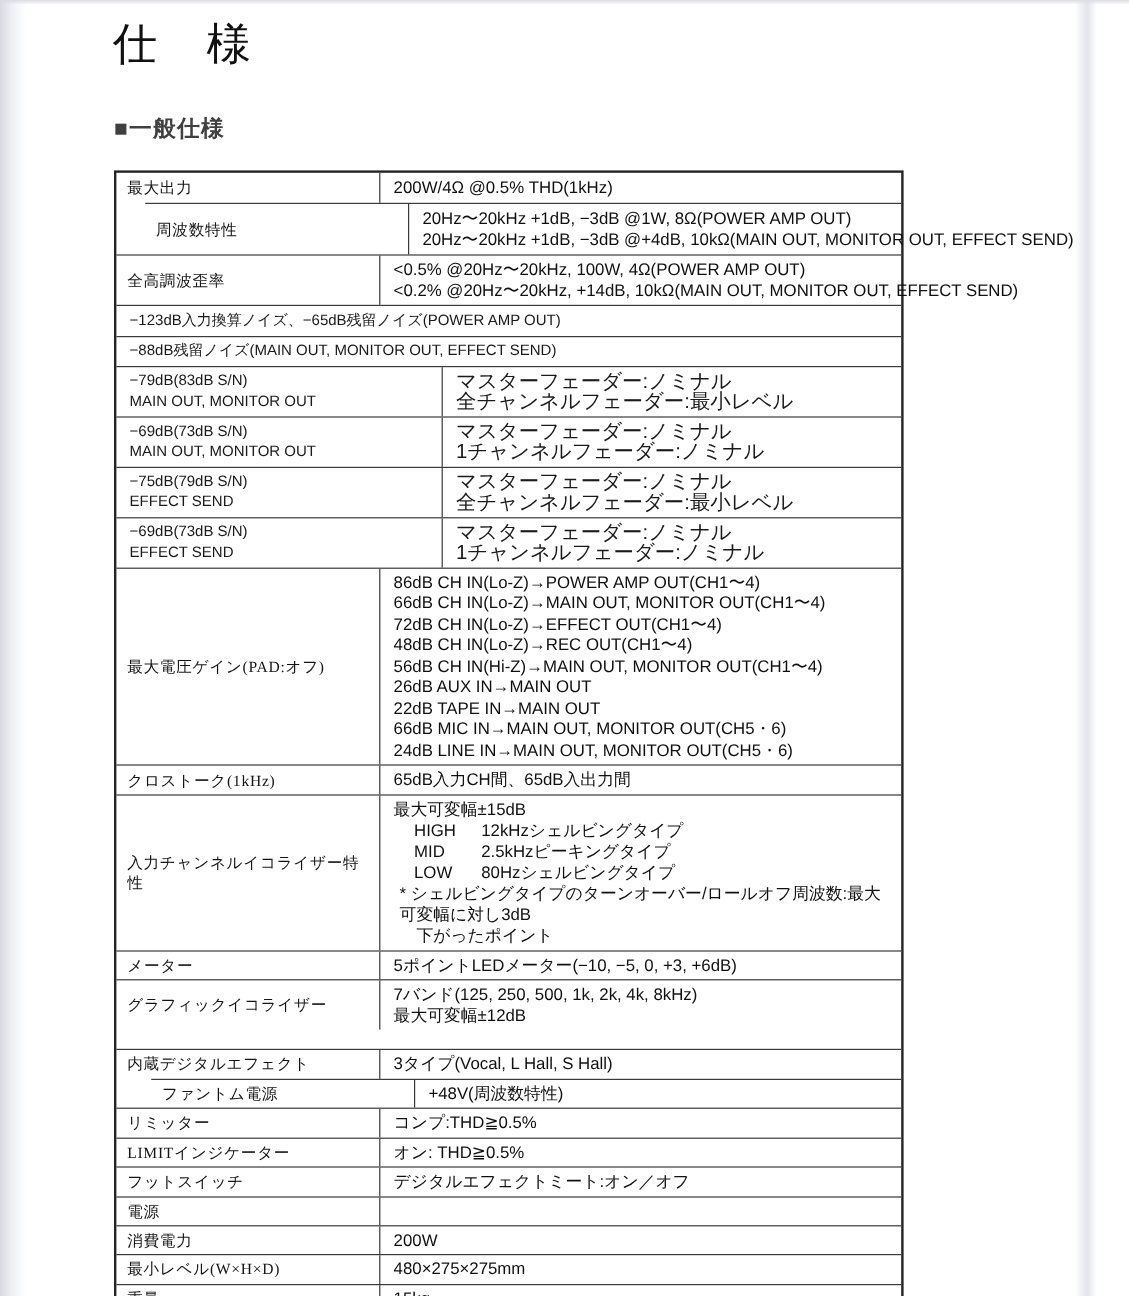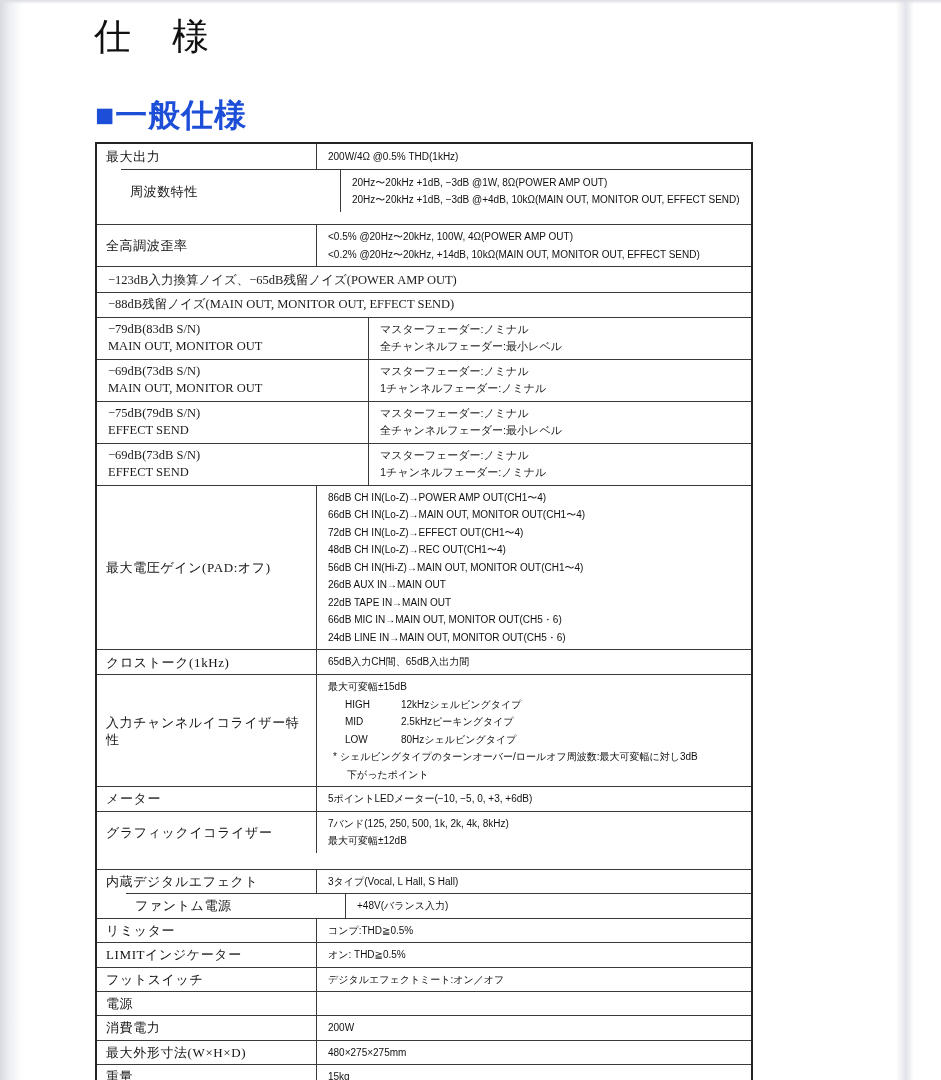--- a/index.html
+++ b/index.html
@@ -16,50 +16,50 @@
     background:linear-gradient(180deg,#dcdde3 0%,rgba(255,255,255,0) 100%);}
 
   .title{
     position:absolute;left:94px;top:12px;
     font-family:"Liberation Serif","DejaVu Serif",serif;
     font-size:37px;color:#111;letter-spacing:2px;
   }
   .section{
     position:absolute;left:95px;top:94px;
     font-family:"Liberation Serif","DejaVu Serif",serif;
-    font-weight:700;font-size:32px;color:#1d4ed8;letter-spacing:1px;
+    font-weight:700;font-size:19px;color:#404040;letter-spacing:1px;
   }
 
   .spec-table{
     position:absolute;left:95px;top:142px;width:658px;
     border:2px solid #242424;box-sizing:border-box;background:#fff;
   }
   .row{display:flex;border-top:1px solid #3a3a3a;box-sizing:border-box;}
   .row:first-child{border-top:none;}
   .label-cell{
     flex:0 0 220px;width:220px;box-sizing:border-box;
     border-right:1px solid #3a3a3a;
     display:flex;flex-direction:column;justify-content:center;
     padding:3px 6px 3px 9px;
     font-family:"Liberation Serif","DejaVu Serif",serif;
     font-size:13px;line-height:17px;letter-spacing:0.6px;color:#141414;
   }
   .value-cell{
     flex:1;box-sizing:border-box;
     display:flex;flex-direction:column;justify-content:center;
-    padding:3px 8px 3px 11px;font-size:10px;line-height:17.5px;color:#101010;
+    padding:3px 8px 3px 11px;font-size:14px;line-height:17.5px;color:#101010;
   }
   .value-area{flex:1;display:flex;flex-direction:column;}
   .subrow{display:flex;border-top:1px solid #3a3a3a;box-sizing:border-box;}
   .subrow:first-child{border-top:none;}
   .sub-left{flex:1;box-sizing:border-box;display:flex;flex-direction:column;
-    justify-content:flex-end;padding:3px 8px 3px 11px;font-size:12.5px;line-height:17.5px;font-family:Liberation Serif, serif;}
+    justify-content:center;padding:3px 8px 3px 11px;font-size:12.5px;line-height:17.5px;}
   .sub-left.bordered{flex:0 0 272px;width:272px;border-right:1px solid #3a3a3a;}
   .sub-right{flex:1;box-sizing:border-box;display:flex;flex-direction:column;
-    justify-content:center;padding:3px 8px 3px 11px;font-size:11px;line-height:17.5px;}
+    justify-content:center;padding:3px 8px 3px 11px;font-size:17px;line-height:17.5px;}
   .vline{white-space:nowrap;}
   .band{padding-left:17px;}
   .band-name{display:inline-block;width:56px;}
   .note{padding-left:5px;white-space:normal;}
   .note-cont{padding-left:19px;}
 </style>
 </head>
 <body>
 
 <div class="edge-left"></div>
@@ -80,21 +80,21 @@
     </div>
     <div class="row" style="min-height: 43px; margin-left: 24px;">
       <div class="label-cell">
         <div class="label-line">周波数特性</div>
       </div>
       <div class="value-cell">
         <div class="vline">20Hz〜20kHz +1dB, −3dB @1W, 8Ω(POWER AMP OUT)</div>
         <div class="vline">20Hz〜20kHz +1dB, −3dB @+4dB, 10kΩ(MAIN OUT, MONITOR OUT, EFFECT SEND)</div>
       </div>
     </div>
-    <div class="row" style="min-height: 37px; margin-top: 12px;">
+    <div class="row" style="min-height: 37px;">
       <div class="label-cell">
         <div class="label-line">全高調波歪率</div>
       </div>
       <div class="value-cell">
         <div class="vline">&lt;0.5% @20Hz〜20kHz, 100W, 4Ω(POWER AMP OUT)</div>
         <div class="vline">&lt;0.2% @20Hz〜20kHz, +14dB, 10kΩ(MAIN OUT, MONITOR OUT, EFFECT SEND)</div>
       </div>
     </div>
     <div class="row">
       <div class="value-area">
@@ -210,21 +210,21 @@
       </div>
       <div class="value-cell">
         <div class="vline">3タイプ(Vocal, L Hall, S Hall)</div>
       </div>
     </div>
     <div class="row" style="min-height: 24px; margin-left: 29px;">
       <div class="label-cell">
         <div class="label-line">ファントム電源</div>
       </div>
       <div class="value-cell">
-        <div class="vline">+48V(バランス入力)</div>
+        <div class="vline">+48V(周波数特性)</div>
       </div>
     </div>
     <div class="row" style="min-height: 23px;">
       <div class="label-cell">
         <div class="label-line">リミッター</div>
       </div>
       <div class="value-cell">
         <div class="vline">コンプ:THD≧0.5%</div>
       </div>
     </div>
@@ -252,21 +252,21 @@
     <div class="row" style="min-height: 23px;">
       <div class="label-cell">
         <div class="label-line">消費電力</div>
       </div>
       <div class="value-cell">
         <div class="vline">200W</div>
       </div>
     </div>
     <div class="row" style="min-height: 24px;">
       <div class="label-cell">
-        <div class="label-line">最大外形寸法(W×H×D)</div>
+        <div class="label-line">最小レベル(W×H×D)</div>
       </div>
       <div class="value-cell">
         <div class="vline">480×275×275mm</div>
       </div>
     </div>
     <div class="row" style="min-height: 24px;">
       <div class="label-cell">
         <div class="label-line">重量</div>
       </div>
       <div class="value-cell">

